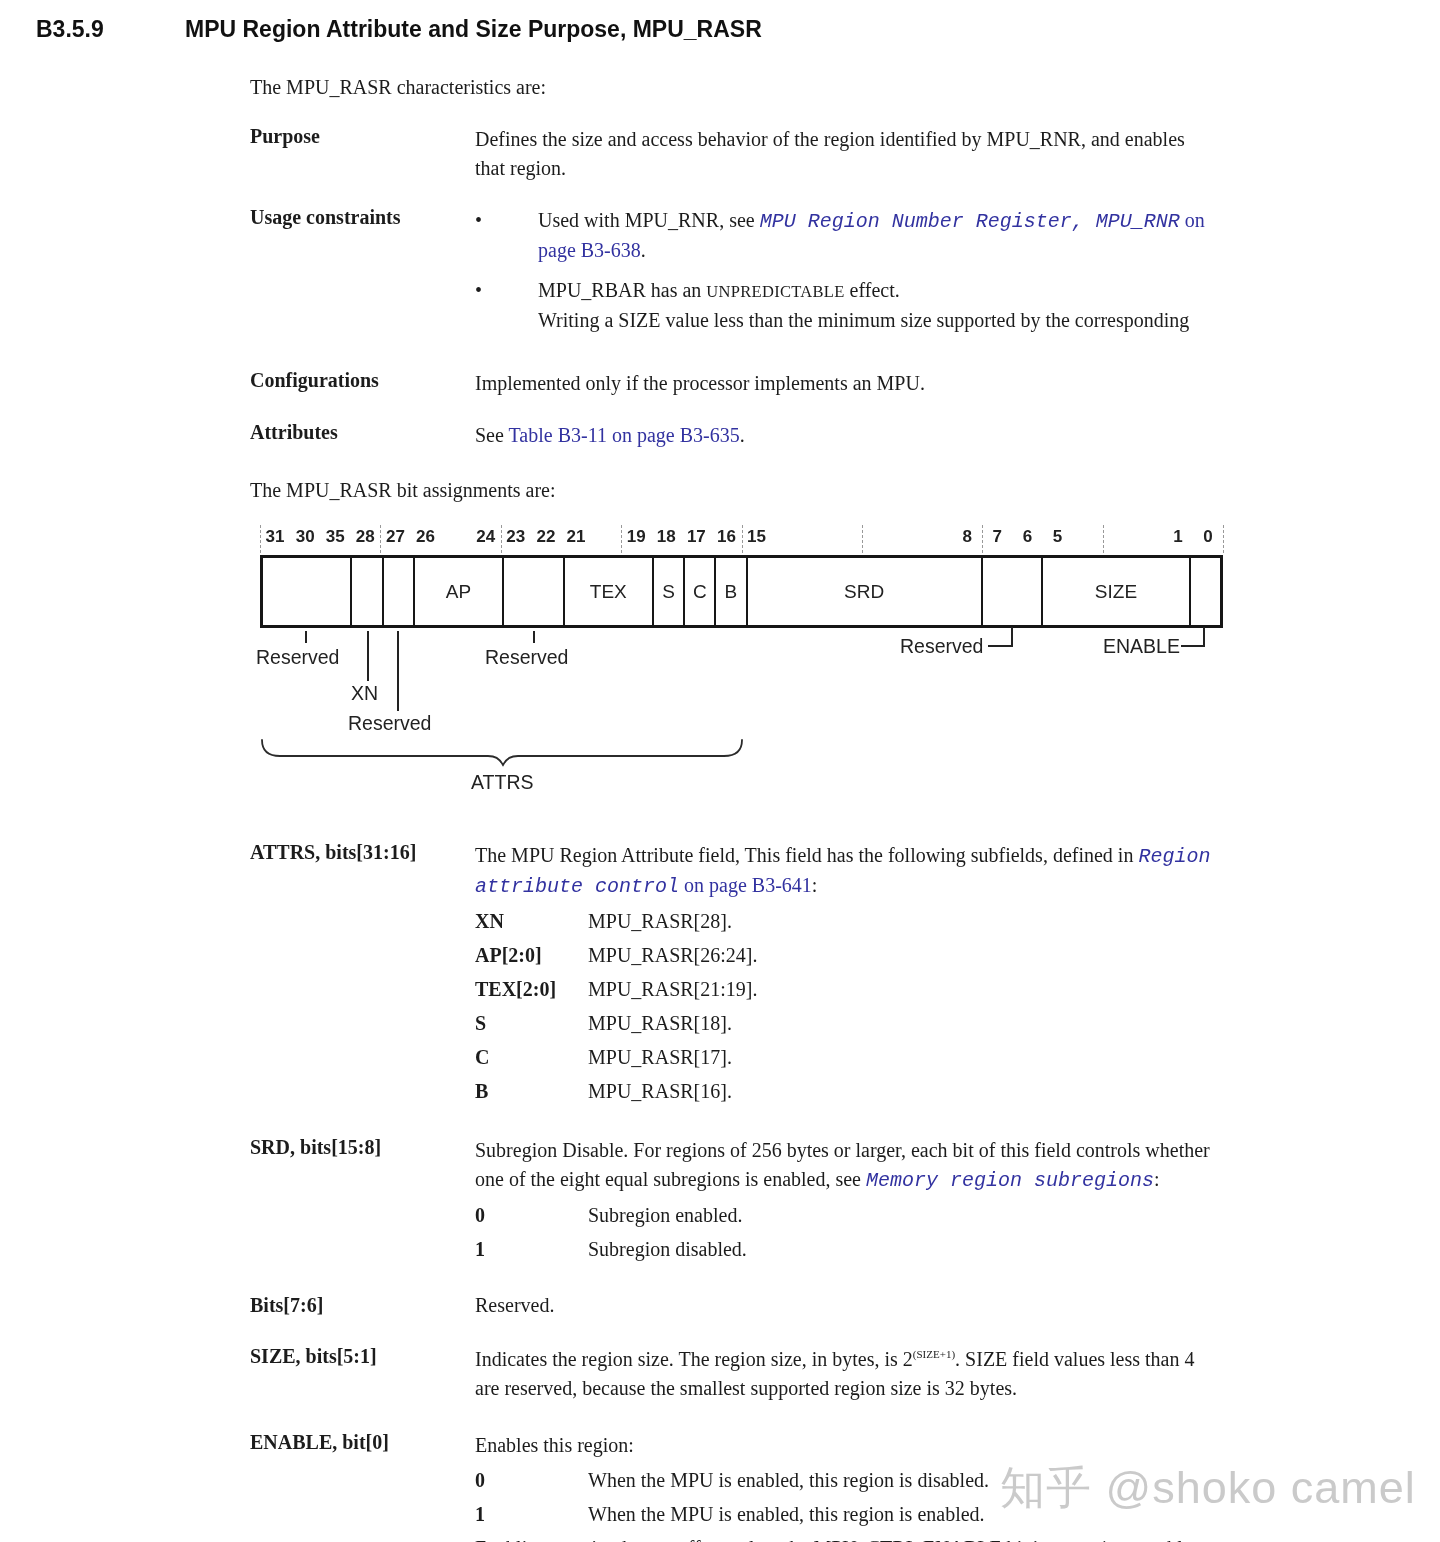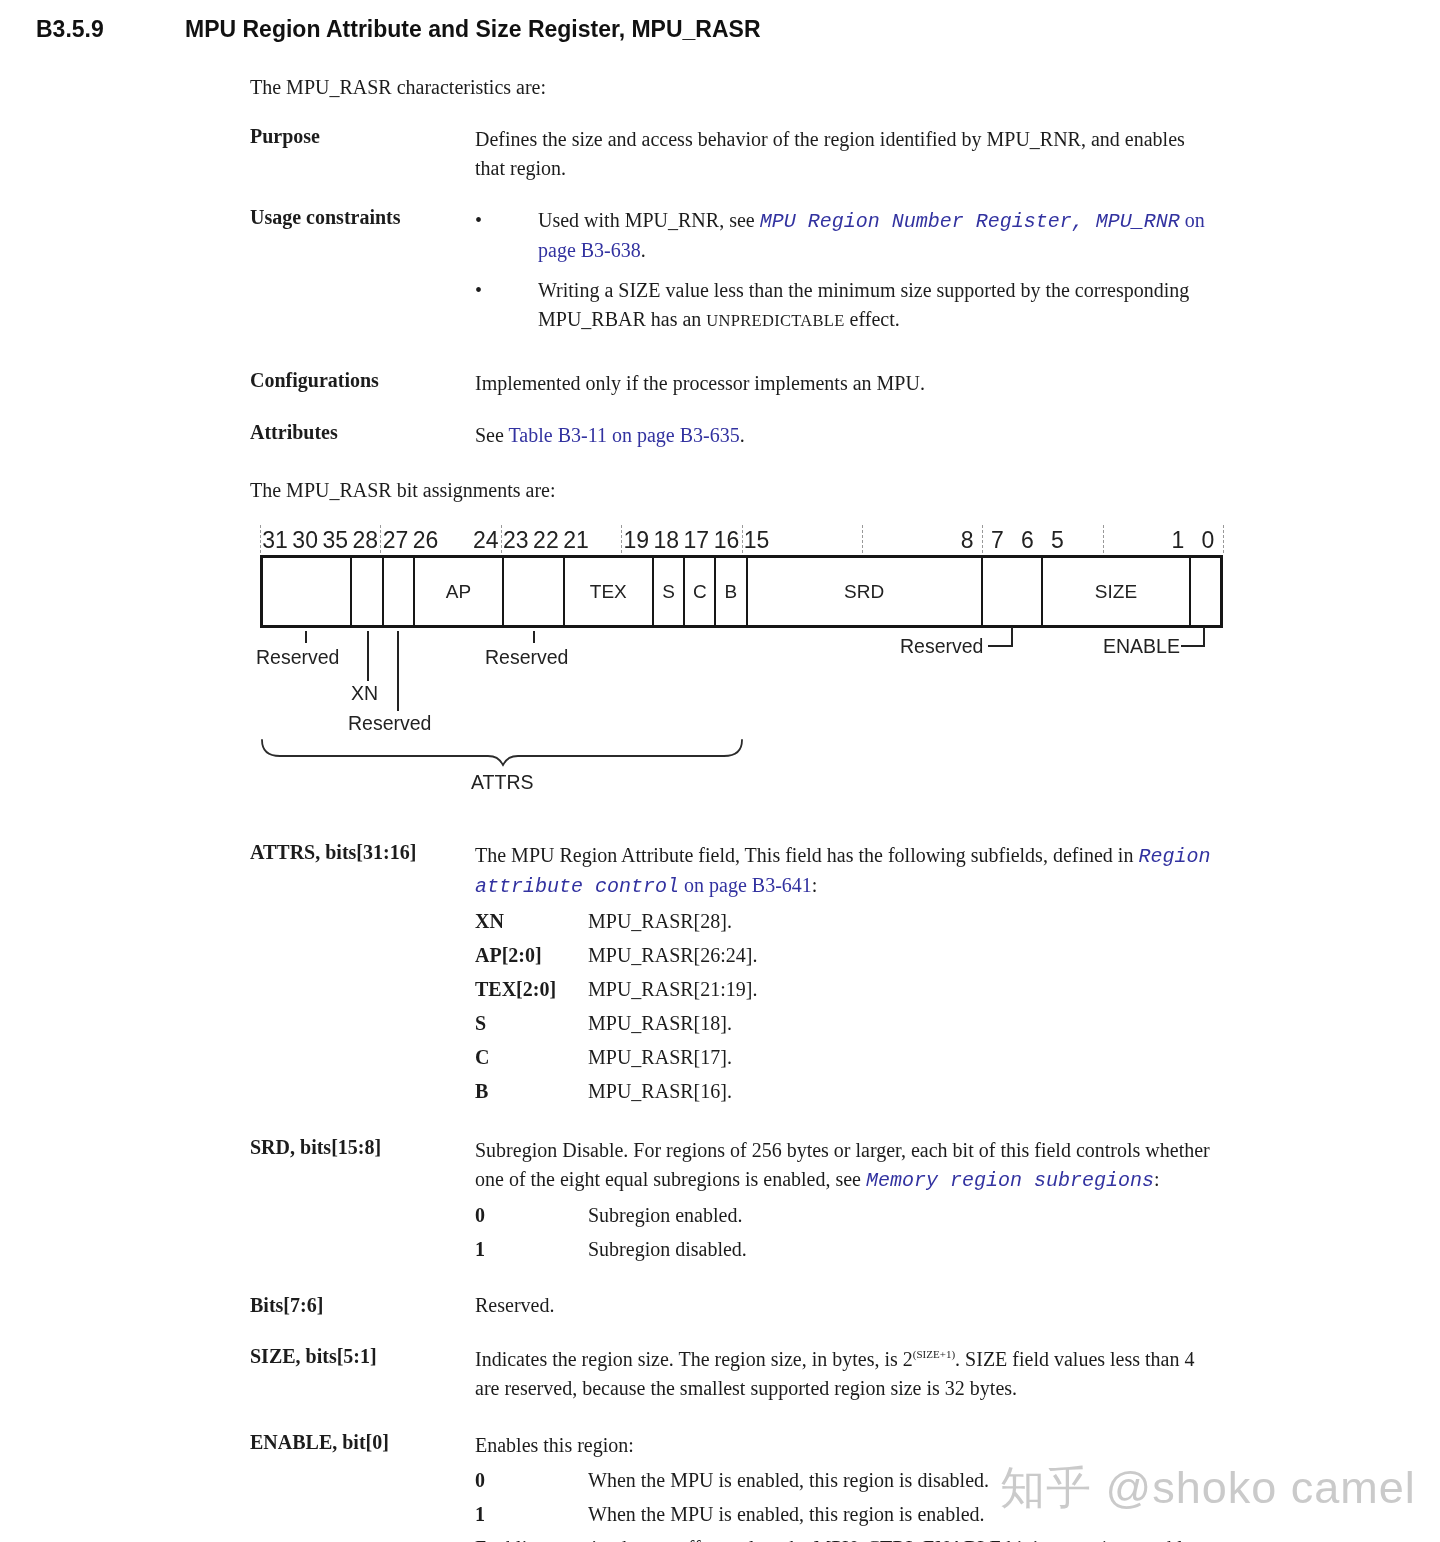--- a/index.html
+++ b/index.html
@@ -21,21 +21,21 @@
   .bdot{width:63px;flex:0 0 auto;}
   .lnk{color:#3232a0;}
   .it{font-style:italic;font-family:Liberation Mono, monospace;}
   .sc{font-size:16.5px;letter-spacing:0.3px;}
   sup{font-size:11px;line-height:0;}
   
   .caption{margin:26px 0 0 250px;line-height:29px;}
   .diagram{position:relative;margin:20px 0 0 260px;width:963px;height:288px;
     font-family:"Liberation Sans",sans-serif;font-size:19px;color:#222;}
   .numrow{position:absolute;top:2px;left:0;width:100%;height:26px;}
-  .bitnum{position:absolute;top:0;transform:translateX(-50%);font-size:23px;white-space:nowrap;}
+  .bitnum{position:absolute;top:0;transform:translateX(-50%);font-size:17px;white-space:nowrap;font-weight:bold;}
   .nibtick{position:absolute;top:-2px;height:28px;width:0;border-left:1px dashed #999;}
   .bitbox{position:absolute;top:30px;left:0;width:100%;height:73px;border:3px solid #161616;
     display:flex;box-sizing:border-box;background:#fff;}
   .cell{flex-basis:0;display:flex;align-items:center;justify-content:center;
     border-left:2px solid #161616;box-sizing:border-box;overflow:hidden;}
   .cell:first-child{border-left:none;}
   .vline{position:absolute;width:0;border-left:2px solid #222;}
   .alabel{position:absolute;white-space:nowrap;font-size:19.5px;}
   .corner{position:absolute;border-right:2px solid #222;border-bottom:2px solid #222;box-sizing:border-box;}
   .brace{position:absolute;left:0;top:214px;}
@@ -51,21 +51,21 @@
   .watermark{position:absolute;left:1000px;top:1458px;font-family:"Liberation Sans",sans-serif;
     font-size:45px;color:#c3c3c3;opacity:0.88;letter-spacing:1px;white-space:nowrap;}
 </style>
 </head>
 <body>
 
 <div class="page">
 
   <div class="doc-header">
     <span class="secnum">B3.5.9</span>
-    <h1 class="doc-title">MPU Region Attribute and Size Register, MPU_RASR</h1>
+    <h1 class="doc-title">MPU Region Attribute and Size Purpose, MPU_RASR</h1>
   </div>
 
   <p class="intro">The MPU_RASR characteristics are:</p>
 
   <div class="char">
     <div class="clabel">Purpose</div>
     <div class="cbody">
       <div class="line">Defines the size and access behavior of the region identified by MPU_RNR, and enables</div>
       <div class="line">that region.</div>
     </div>
@@ -77,22 +77,22 @@
       <div class="bul">
         <span class="bdot">•</span>
         <div>
           <div class="line"><span>Used with MPU_RNR, see </span><span class="lnk it">MPU Region Number Register, MPU_RNR</span><span class="lnk"> on</span></div>
           <div class="line"><span class="lnk">page B3-638</span><span>.</span></div>
         </div>
       </div>
       <div class="bul">
         <span class="bdot">•</span>
         <div>
+          <div class="line"><span>MPU_RBAR has an </span><span class="sc">UNPREDICTABLE</span><span> effect.</span></div>
           <div class="line">Writing a SIZE value less than the minimum size supported by the corresponding</div>
-          <div class="line"><span>MPU_RBAR has an </span><span class="sc">UNPREDICTABLE</span><span> effect.</span></div>
         </div>
       </div>
     </div>
   </div>
 
   <div class="char">
     <div class="clabel">Configurations</div>
     <div class="cbody">Implemented only if the processor implements an MPU.</div>
   </div>
 

